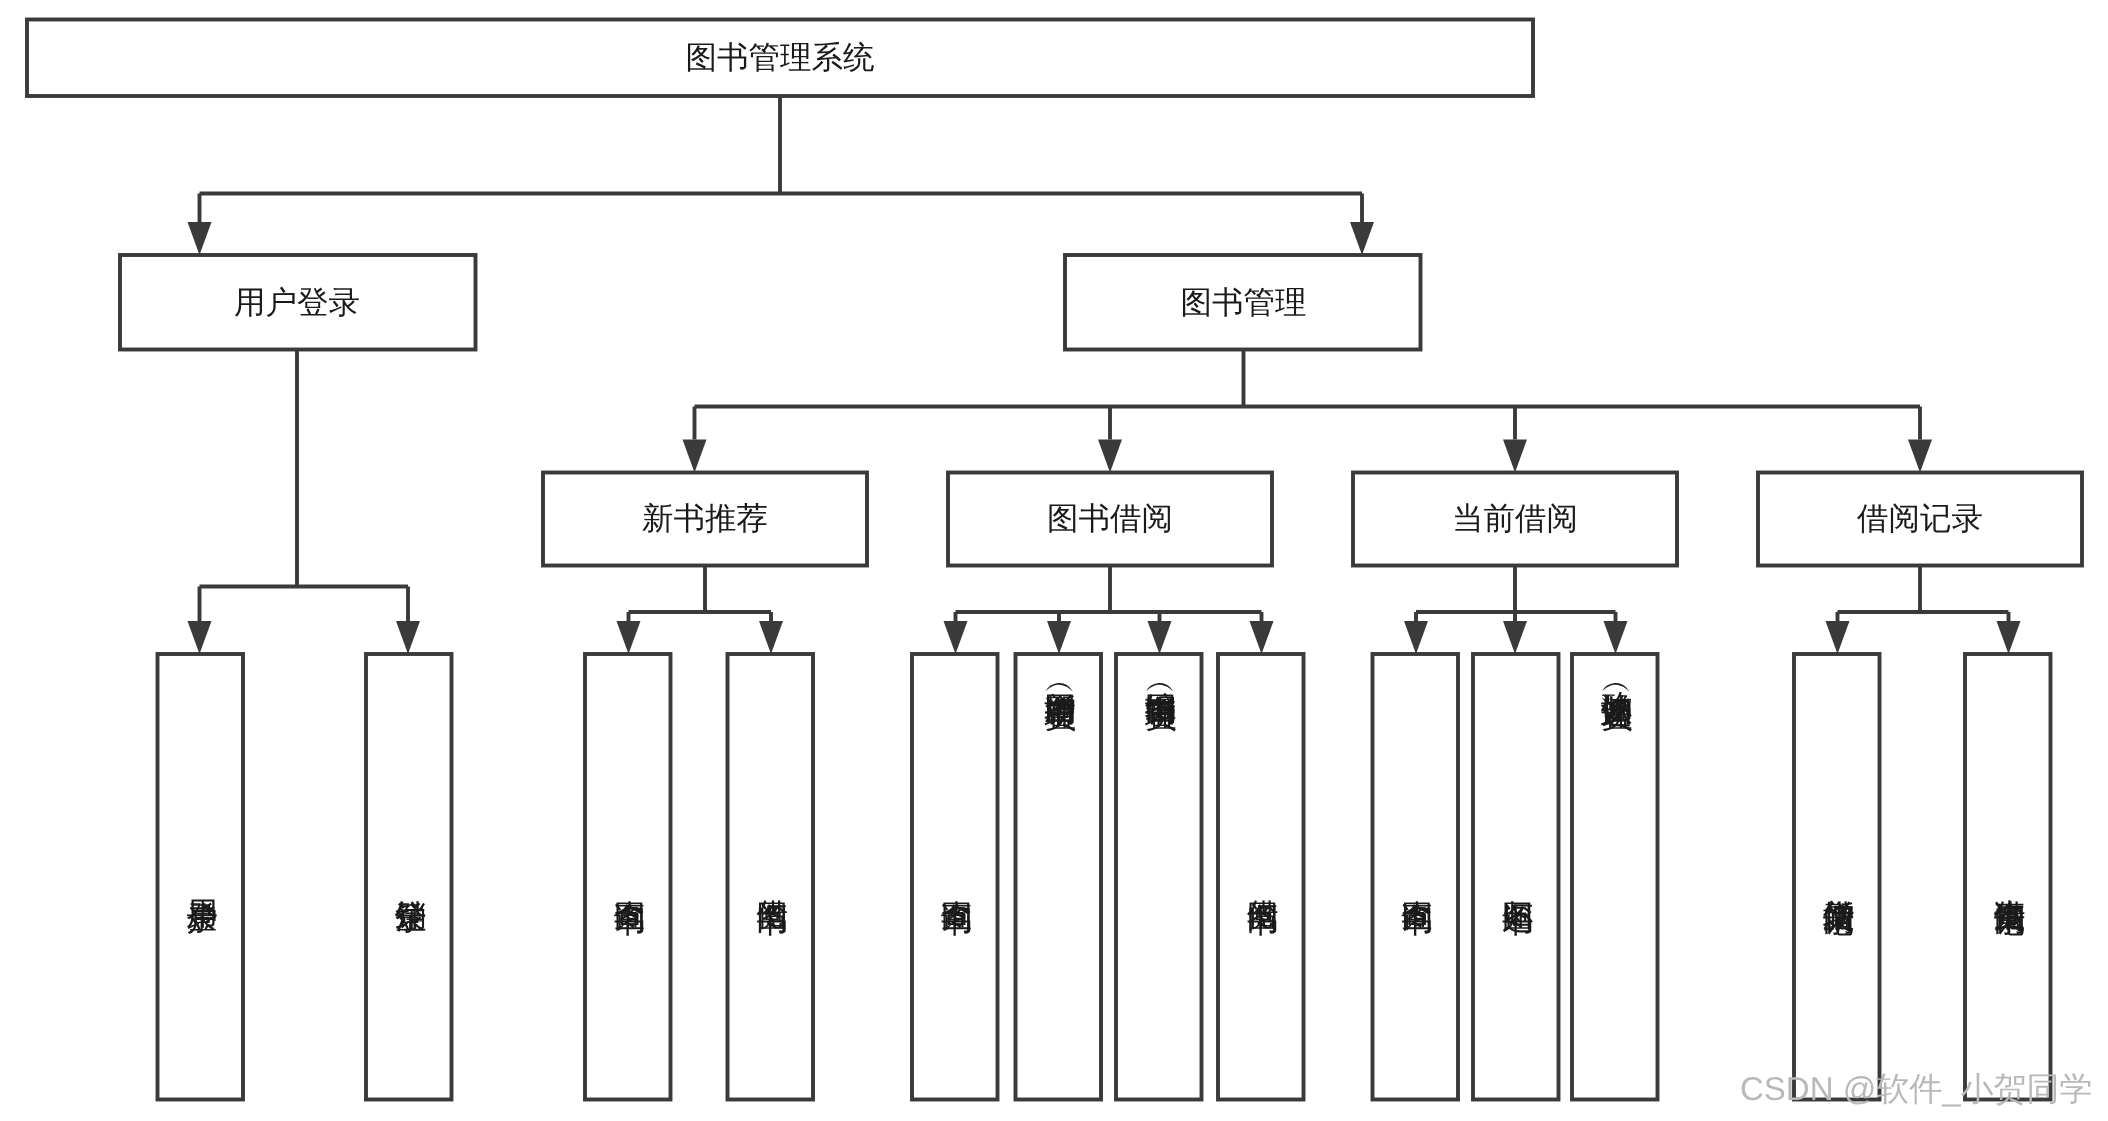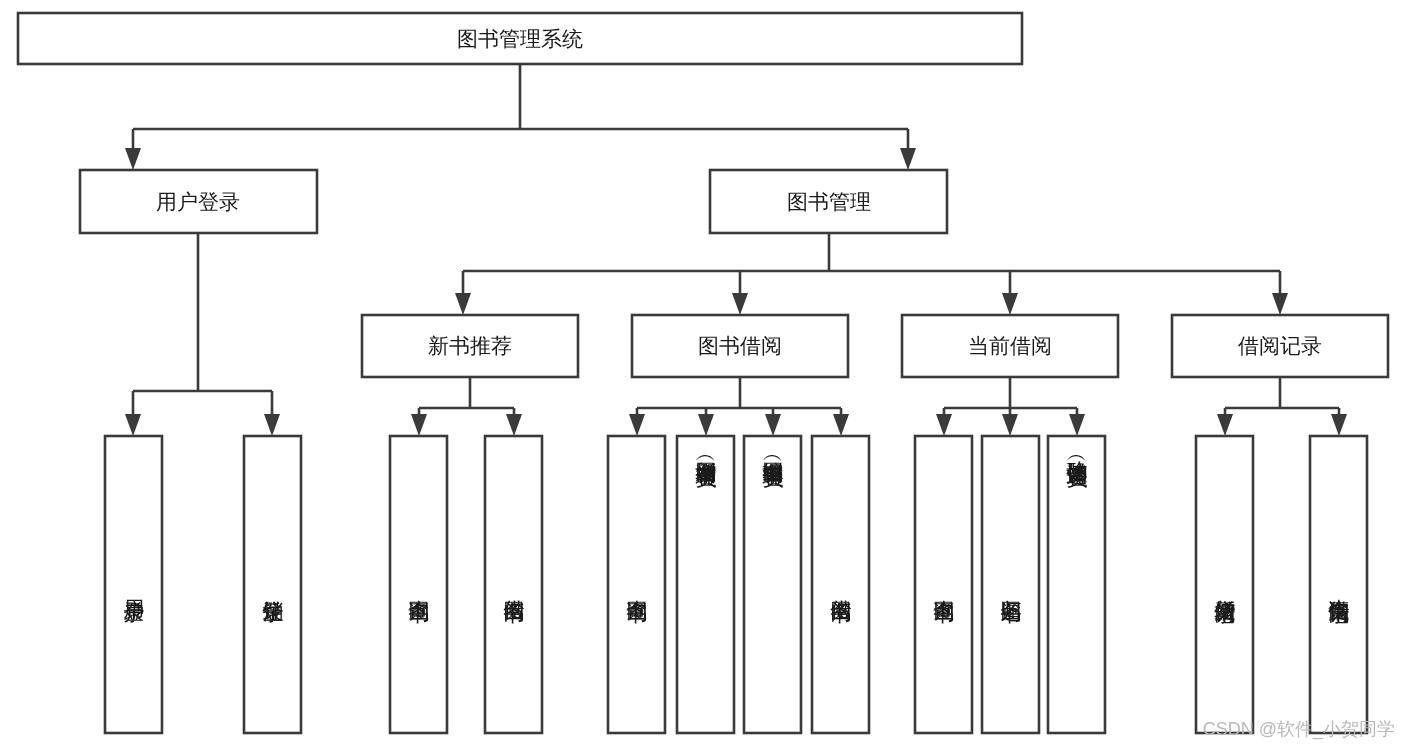--- a/index.html
+++ b/index.html
@@ -66,21 +66,21 @@
     justify-content: center;
   }
   .vlabel-wrap.center-v {
     align-items: center;
   }
   .watermark {
     position: absolute;
     right: 10px;
     bottom: 6px;
     font-family: "Liberation Sans", "DejaVu Sans", sans-serif;
-    font-size: 18px;
+    font-size: 22px;
     color: #b9b9b9;
     white-space: nowrap;
     pointer-events: none;
   }
 </style>
 </head>
 <body>
 
 <div id="diagram-root">
 

